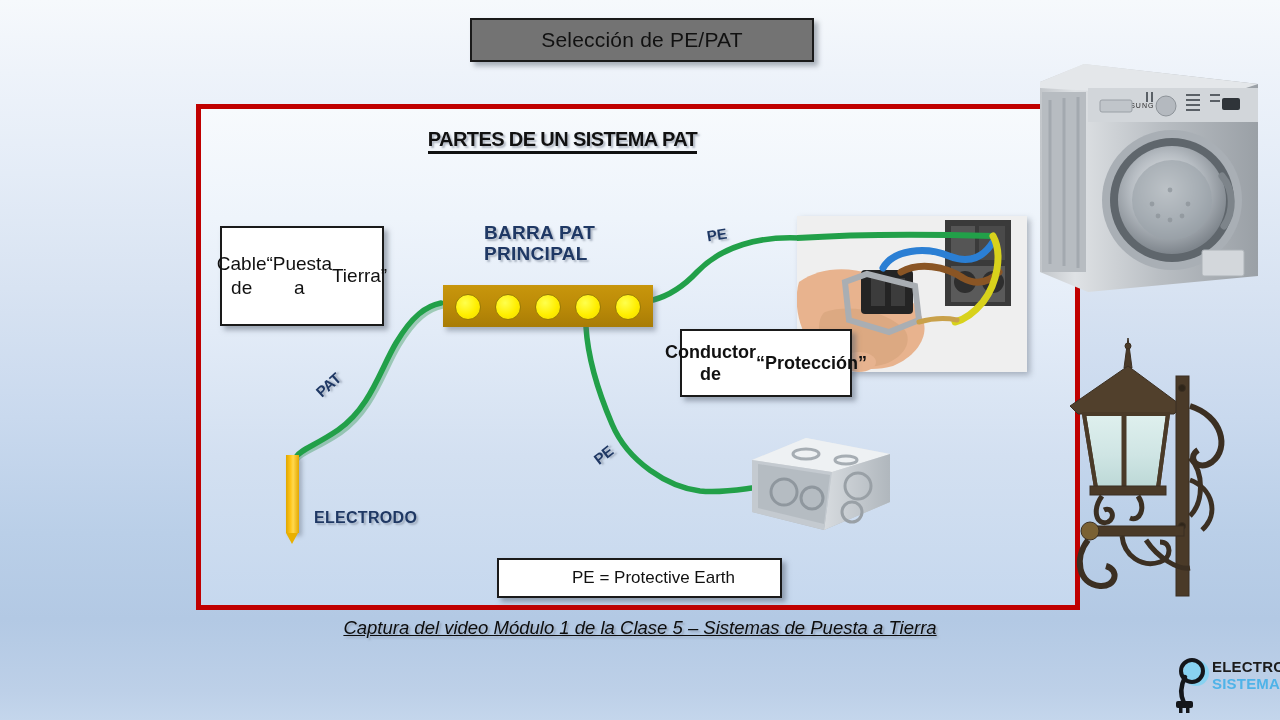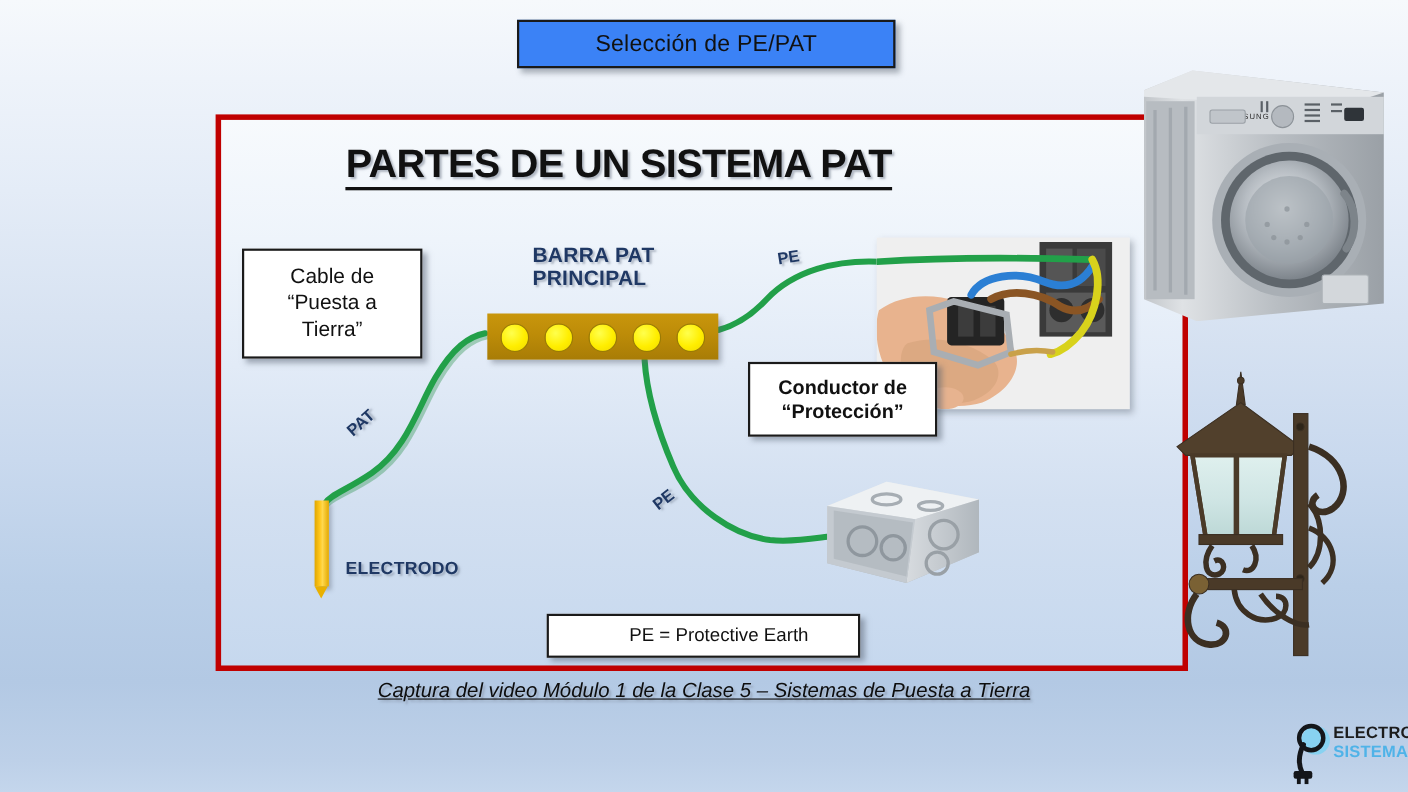--- a/index.html
+++ b/index.html
@@ -7,36 +7,36 @@
     width:1280px;height:720px;overflow:hidden;
     font-family:"Liberation Sans", sans-serif;
     background:linear-gradient(180deg,
        #f6f9fc 0%, #eef3fa 10%, #e4ecf7 24%, #d8e3f2 40%,
        #c9d9ee 58%, #bacfe8 74%, #b3c9e4 86%, #bdd0e8 96%, #c4d6ec 100%);
     position:relative;
   }
   
   #slide-title{
     position:absolute;left:470px;top:18px;width:340px;height:40px;
-    background:#3b82f6;border:2px solid #1a1a1a;
+    background:#737373;border:2px solid #1a1a1a;
     display:flex;align-items:center;justify-content:center;
     font-size:21px;color:#111;
     box-shadow:4px 4px 5px rgba(80,90,105,.45);
     letter-spacing:.2px;
   }
   
   #main-panel{
     position:absolute;left:196px;top:104px;width:884px;height:506px;
     border:5px solid #c00000;
     background:linear-gradient(180deg,#f7fafd 0%,#eef4fb 22%,#e2ebf7 45%,#d3e0f1 70%,#c6d8ee 100%);
     box-sizing:border-box;
   }
   #diagram-heading{
     position:absolute;left:225px;top:128px;width:675px;
-    text-align:center;font-size:36px;font-weight:bold;color:#111;
+    text-align:center;font-size:20px;font-weight:bold;color:#111;
     font-family:"Liberation Sans", sans-serif;
     letter-spacing:-.6px;
     text-shadow:2px 2px 2px rgba(120,130,145,.55);
   }
   #diagram-heading span{
     border-bottom:3px solid #111;padding-bottom:1px;
   }
   
   .blue-label{
     position:absolute;color:#1f3864;font-weight:bold;
@@ -44,21 +44,21 @@
     white-space:pre-line;line-height:1.12;
   }
   #label-barra-pat{left:484px;top:222px;font-size:19px;letter-spacing:.3px;}
   #label-pe-top{left:707px;top:227px;font-size:15px;transform:rotate(-9deg);}
   #label-pe-mid{left:594px;top:447px;font-size:15px;transform:rotate(-38deg);}
   #label-pat{left:315px;top:377px;font-size:15px;transform:rotate(-42deg);}
   #label-electrodo{left:314px;top:509px;font-size:16px;letter-spacing:.3px;}
   
   .callout{
     position:absolute;background:#ffffff;border:2px solid #1a1a1a;
-    display:flex;flex-direction:column;align-items:center;justify-content:center;
+    display:flex;flex-direction:row;align-items:center;justify-content:center;
     color:#111;box-shadow:4px 4px 5px rgba(85,95,112,.5);
     text-align:center;line-height:1.25;
   }
   #callout-cable{left:220px;top:226px;width:160px;height:96px;font-size:19px;}
   #callout-conductor{left:680px;top:329px;width:168px;height:64px;font-size:18px;font-weight:bold;}
   #callout-legend{left:497px;top:558px;width:253px;height:36px;font-size:17px;padding-left:28px;}
   
   #pat-bar{
     position:absolute;left:443px;top:285px;width:210px;height:42px;
     background:linear-gradient(180deg,#c8960c 0%,#bd8c08 45%,#a87c06 100%);

